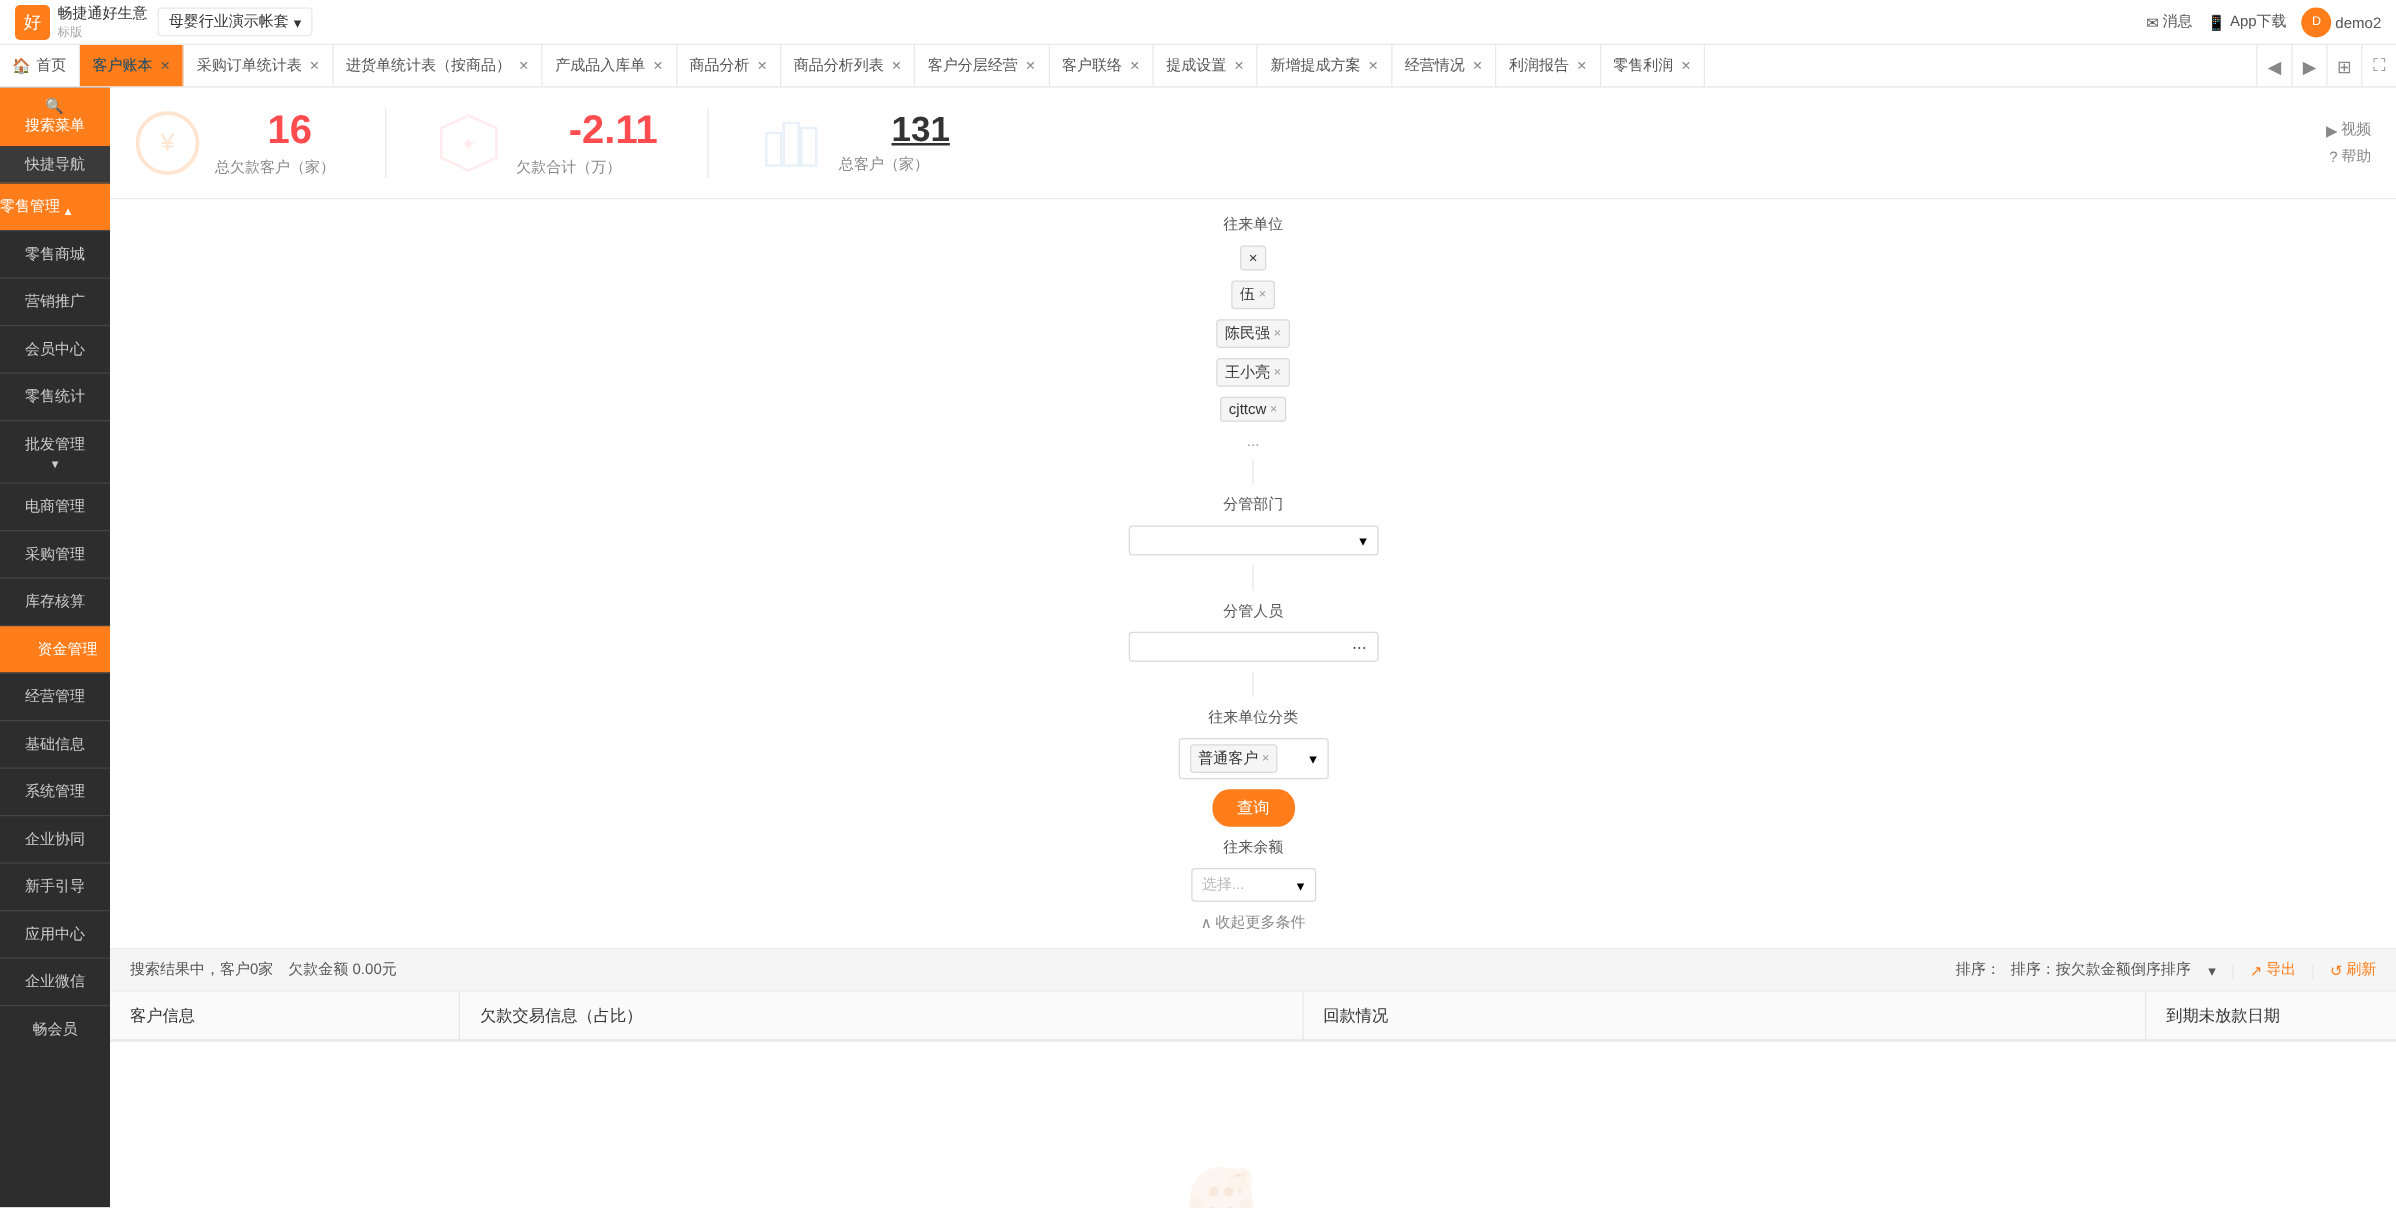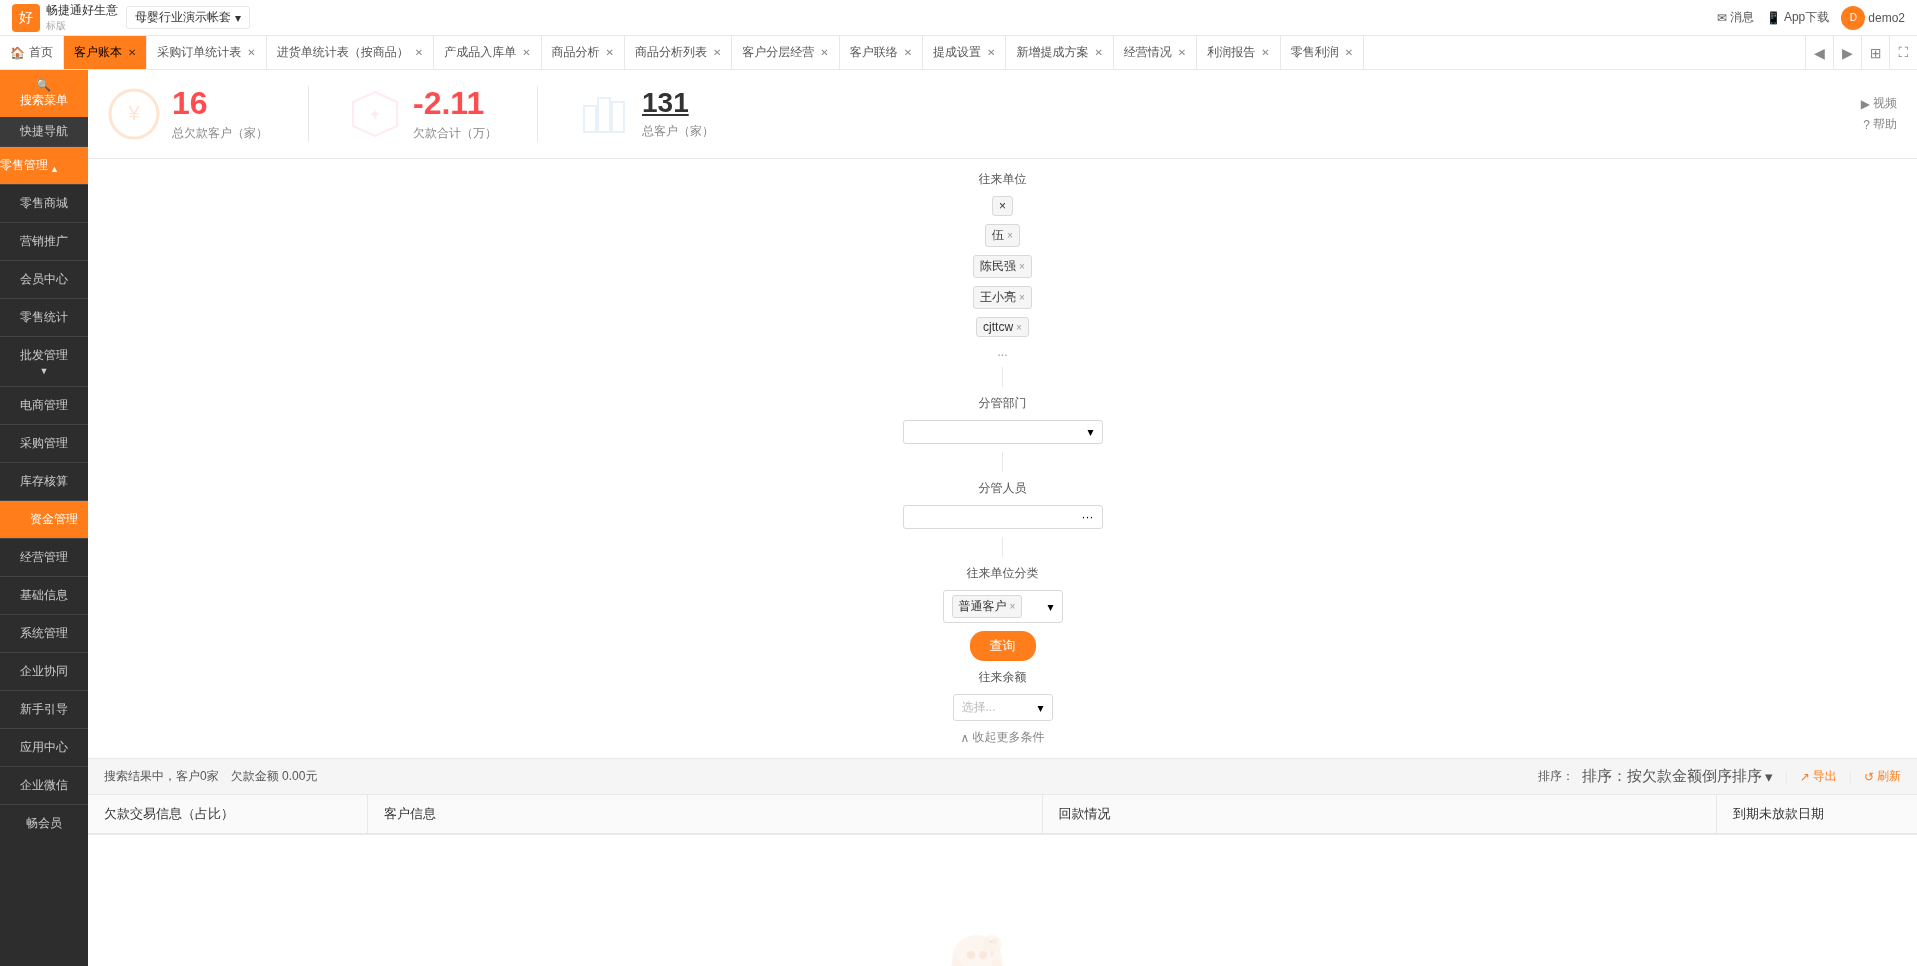--- a/index.html
+++ b/index.html
@@ -13,21 +13,21 @@
     .logo-text { font-size: 12px; color: #333; }
     .store-select { display: flex; align-items: center; gap: 4px; font-size: 12px; color: #333; cursor: pointer; padding: 2px 8px; border: 1px solid #e8e8e8; border-radius: 3px; }
     .top-bar-right { display: flex; align-items: center; gap: 12px; font-size: 12px; color: #555; }
     .top-bar-right span { cursor: pointer; display: flex; align-items: center; gap: 3px; }
     .avatar { width: 24px; height: 24px; border-radius: 50%; background: #ff7d1a; display: flex; align-items: center; justify-content: center; color: white; font-size: 10px; }
 
     
     .nav-tabs { background: #fff; height: 34px; display: flex; align-items: center; border-bottom: 1px solid #e8e8e8; flex-shrink: 0; overflow: hidden; }
     .nav-tab { padding: 0 10px; height: 34px; display: flex; align-items: center; gap: 4px; font-size: 12px; color: #555; cursor: pointer; border-right: 1px solid #e8e8e8; white-space: nowrap; flex-shrink: 0; }
     .nav-tab.home { color: #555; }
-    .nav-tab.active { background: #ff7d1a; color: #000000; justify-content: center; }
+    .nav-tab.active { background: #ff7d1a; color: #0c4a6e; justify-content: center; }
     .nav-tab .close-btn { font-size: 10px; cursor: pointer; opacity: 0.7; margin-left: 2px; }
     .nav-tab-actions { margin-left: auto; display: flex; align-items: center; gap: 0; flex-shrink: 0; }
     .nav-tab-action { width: 28px; height: 34px; display: flex; align-items: center; justify-content: center; cursor: pointer; font-size: 14px; color: #888; border-left: 1px solid #e8e8e8; }
 
     
     .main-layout { display: flex; flex: 1; overflow: hidden; }
 
     
     .sidebar { width: 88px; background: #2d2d2d; display: flex; flex-direction: column; flex-shrink: 0; overflow-y: auto; }
     .sidebar-search { background: #ff7d1a; padding: 8px 0; text-align: center; color: #fff; font-size: 12px; cursor: pointer; }
@@ -35,21 +35,21 @@
     .sidebar-item { padding: 10px 0; text-align: center; color: #ccc; font-size: 12px; cursor: pointer; border-top: 1px solid #444; }
     .sidebar-item.active { background: #ff7d1a; color: #fff; }
     .sidebar-item.has-sub { display: flex; flex-direction: row; align-items: flex-end; gap: 2px; }
     .sidebar-item .sub-arrow { font-size: 9px; }
 
     
     .content-area { flex: 1; overflow-y: auto; background: #f5f5f5; }
 
     
     .stats-header { background: #fff; display: flex; align-items: center; padding: 16px 20px; border-bottom: 1px solid #e8e8e8; gap: 0; }
-    .stat-value { font-size: 32px; font-weight: bold; color: #ff4d4f; line-height: 1.1; }
+    .stat-value { font-size: 32px; font-weight: bold; color: #ff4d4f; line-height: 1.1; margin-left: 42px; }
     .stat-value.black { color: #333; font-size: 28px; }
     .stat-label { font-size: 12px; color: #888; margin-top: 4px; }
     .stats-actions { margin-left: auto; display: flex; flex-direction: column; align-items: flex-end; gap: 4px; }
     .stats-action-btn { font-size: 12px; color: #888; cursor: pointer; display: flex; align-items: center; gap: 3px; }
 
     
     .filter-area { background: #fff; padding: 12px 16px; border-bottom: 1px solid #e8e8e8; }
     .filter-row { display: flex; align-items: center; gap: 8px; margin-bottom: 8px; flex-wrap: wrap; flex-direction: column; }
     .filter-label { font-size: 12px; color: #555; white-space: nowrap; }
     .filter-tag { display: inline-flex; align-items: center; gap: 3px; background: #f5f5f5; border: 1px solid #d9d9d9; border-radius: 3px; padding: 2px 6px; font-size: 12px; color: #333; }
@@ -71,21 +71,21 @@
     .table-header { display: grid; grid-template-columns: 280px 1fr 1fr 200px; border-bottom: 2px solid #e8e8e8; background: #fafafa; }
     .table-col-header { padding: 10px 16px; font-size: 13px; color: #333; font-weight: 500; border-right: 1px solid #e8e8e8; }
     .table-col-header:last-child { border-right: none; }
 
     
     .empty-state { display: flex; align-items: center; justify-content: center; padding: 80px 0; }
     .empty-icon { font-size: 80px; opacity: 0.3; margin-bottom: 12px; }
     .empty-text { font-size: 13px; color: #aaa; }
 
     
-    .sort-select { display: inline-flex; align-items: center; gap: 3px; font-size: 15px; color: #555; cursor: pointer; }
+    .sort-select { display: inline-flex; align-items: center; gap: 14px; font-size: 12px; color: #555; cursor: pointer; }
 
     
     .query-btn { background: #ff7d1a; color: #fff; border: none; border-radius: 14px; padding: 6px 20px; font-size: 13px; cursor: pointer; }
   </style>
 </head>
 <body>
 
 <div class="top-bar">
   <div class="top-bar-left">
     <div class="logo-area">
@@ -394,22 +394,22 @@
         <span style="margin:0 4px;color:#e8e8e8;">|</span>
         <span class="action-btn-sm">
           <span>↺</span>
           <span>刷新</span>
         </span>
       </div>
     </div>
 
     <div class="table-container">
       <div class="table-header">
+        <div class="table-col-header">客户信息</div>
         <div class="table-col-header">欠款交易信息（占比）</div>
-        <div class="table-col-header">客户信息</div>
         <div class="table-col-header">回款情况</div>
         <div class="table-col-header">到期未放款日期</div>
       </div>
 
       <div class="empty-state">
         <div class="empty-icon">
           <svg width="100" height="100" viewBox="0 0 100 100" fill="none">
             <ellipse cx="50" cy="75" rx="30" ry="8" fill="#f0d0b0" opacity="0.4"></ellipse>
             <circle cx="50" cy="45" r="25" fill="#f5c8a0" opacity="0.5"></circle>
             <circle cx="44" cy="40" r="4" fill="#e8a070" opacity="0.7"></circle>

